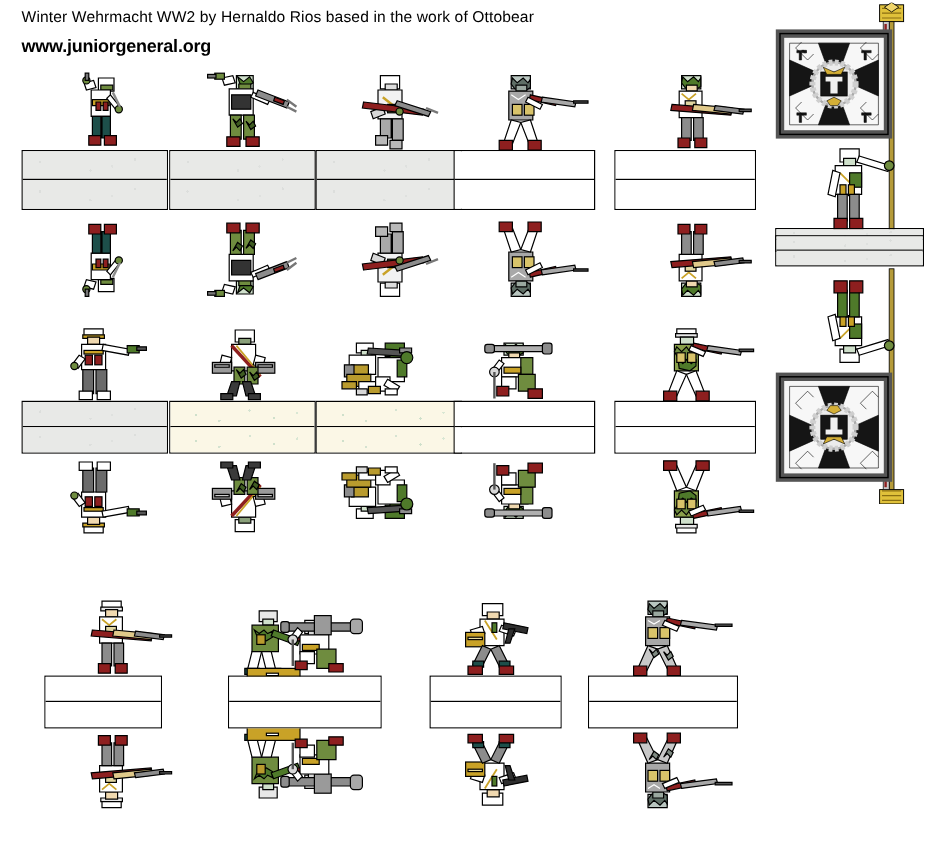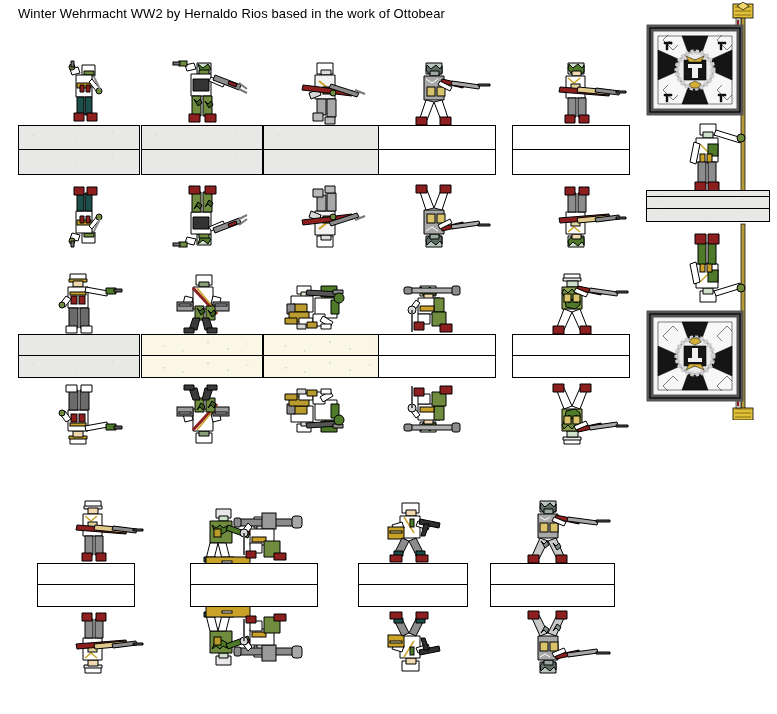--- a/index.html
+++ b/index.html
@@ -37,20 +37,21 @@
   .flip{transform:scaleY(-1);transform-origin:center;}
 
   .flagwrap{position:absolute;}
 </style>
 </head>
 <body>
 
 <div id="sheet">
 
   <div class="ttl">Winter Wehrmacht WW2 by Hernaldo Rios based in the work of Ottobear</div>
+  <div class="url">www.juniorgeneral.org</div>
 
   <div class="unit" style="left:18px;top:55px;width:122px;height:195px;">
     <div class="fig" style="left:22px;top:0;">
       <svg width="80" height="80" viewBox="0 0 80 80">
         <g stroke="#000" stroke-width="1">
           <path d="M42 10h13v11H42z" fill="#fff"></path>
             <path d="M44 16h10v4H44z" fill="#6f8c3f"></path>
           <path d="M30 14l8-2 2 6-8 2z" fill="#fff"></path>
           <circle cx="32" cy="12" r="3" fill="#6f8c3f"></circle>
           <path d="M31 6h3v6h-3z" fill="#777"></path>

